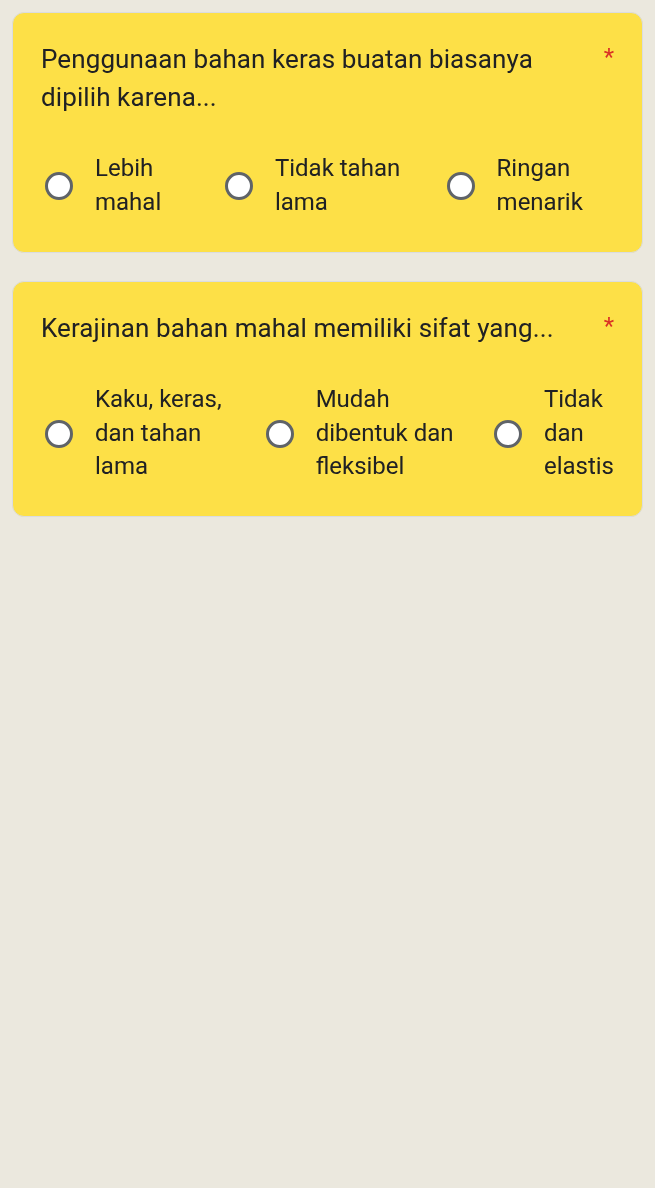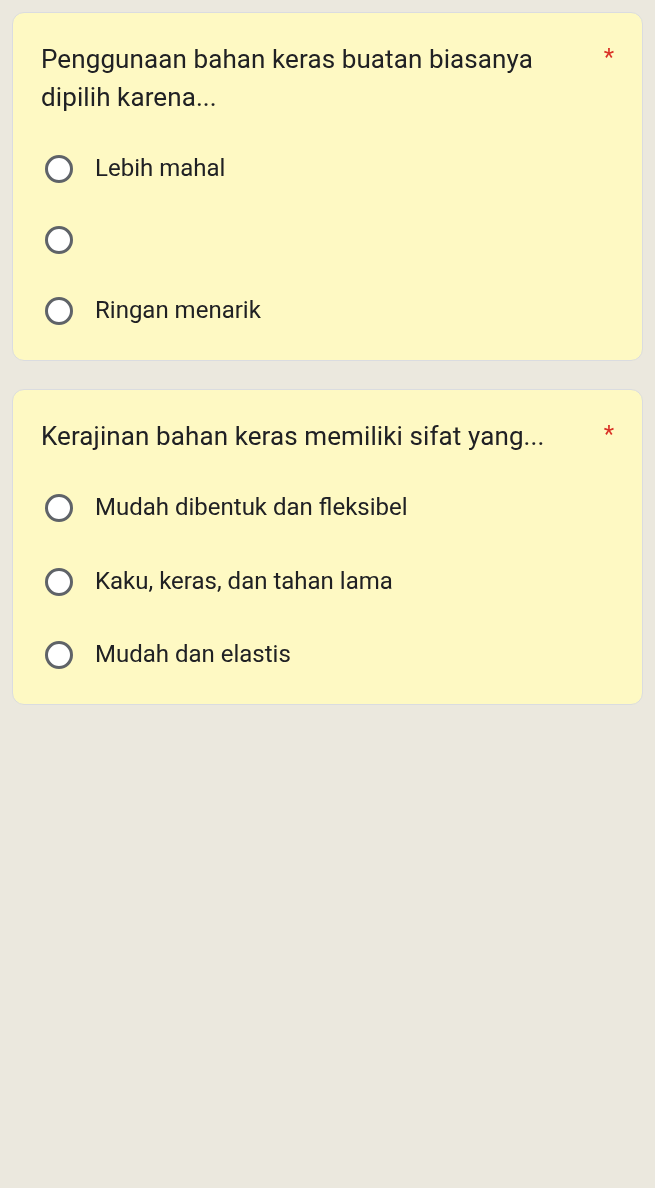--- a/index.html
+++ b/index.html
@@ -7,21 +7,21 @@
     margin: 0;
     padding: 0;
     width: 655px;
     background: #ebe8de;
     font-family: Roboto, Arial, sans-serif;
   }
   .page {
     padding: 12px;
   }
   .card {
-    background: #fef9c3;
+    background: #fde047;
     border: 1px solid #dadce0;
     border-radius: 12px;
     padding: 28px 28px 32px 28px;
     margin-bottom: 28px;
   }
   .q-header {
     display: flex;
     align-items: flex-start;
     justify-content: space-between;
     gap: 16px;
@@ -36,21 +36,21 @@
     letter-spacing: 0.1px;
   }
   .req {
     color: #d93025;
     font-size: 24px;
     line-height: 1;
     padding-top: 4px;
   }
   .options {
     display: flex;
-    flex-direction: column;
+    flex-direction: row;
     gap: 40px;
     padding-left: 4px;
   }
   .option {
     display: flex;
     align-items: center;
     gap: 22px;
     cursor: pointer;
   }
   .radio {
@@ -77,42 +77,43 @@
       <div class="q-title">Penggunaan bahan keras buatan biasanya dipilih karena...</div>
       <div class="req">*</div>
     </div>
     <div class="options">
       <div class="option">
         <div class="radio"></div>
         <div class="opt-label">Lebih mahal</div>
       </div>
       <div class="option">
         <div class="radio"></div>
+        <div class="opt-label">Tidak tahan lama</div>
       </div>
       <div class="option">
         <div class="radio"></div>
         <div class="opt-label">Ringan menarik</div>
       </div>
     </div>
   </div>
 
   <div class="card">
     <div class="q-header">
-      <div class="q-title">Kerajinan bahan keras memiliki sifat yang...</div>
+      <div class="q-title">Kerajinan bahan mahal memiliki sifat yang...</div>
       <div class="req">*</div>
     </div>
     <div class="options">
+      <div class="option">
+        <div class="radio"></div>
+        <div class="opt-label">Kaku, keras, dan tahan lama</div>
+      </div>
       <div class="option">
         <div class="radio"></div>
         <div class="opt-label">Mudah dibentuk dan fleksibel</div>
       </div>
       <div class="option">
         <div class="radio"></div>
-        <div class="opt-label">Kaku, keras, dan tahan lama</div>
-      </div>
-      <div class="option">
-        <div class="radio"></div>
-        <div class="opt-label">Mudah dan elastis</div>
+        <div class="opt-label">Tidak dan elastis</div>
       </div>
     </div>
   </div>
 
 </div>
 
 </body></html>

